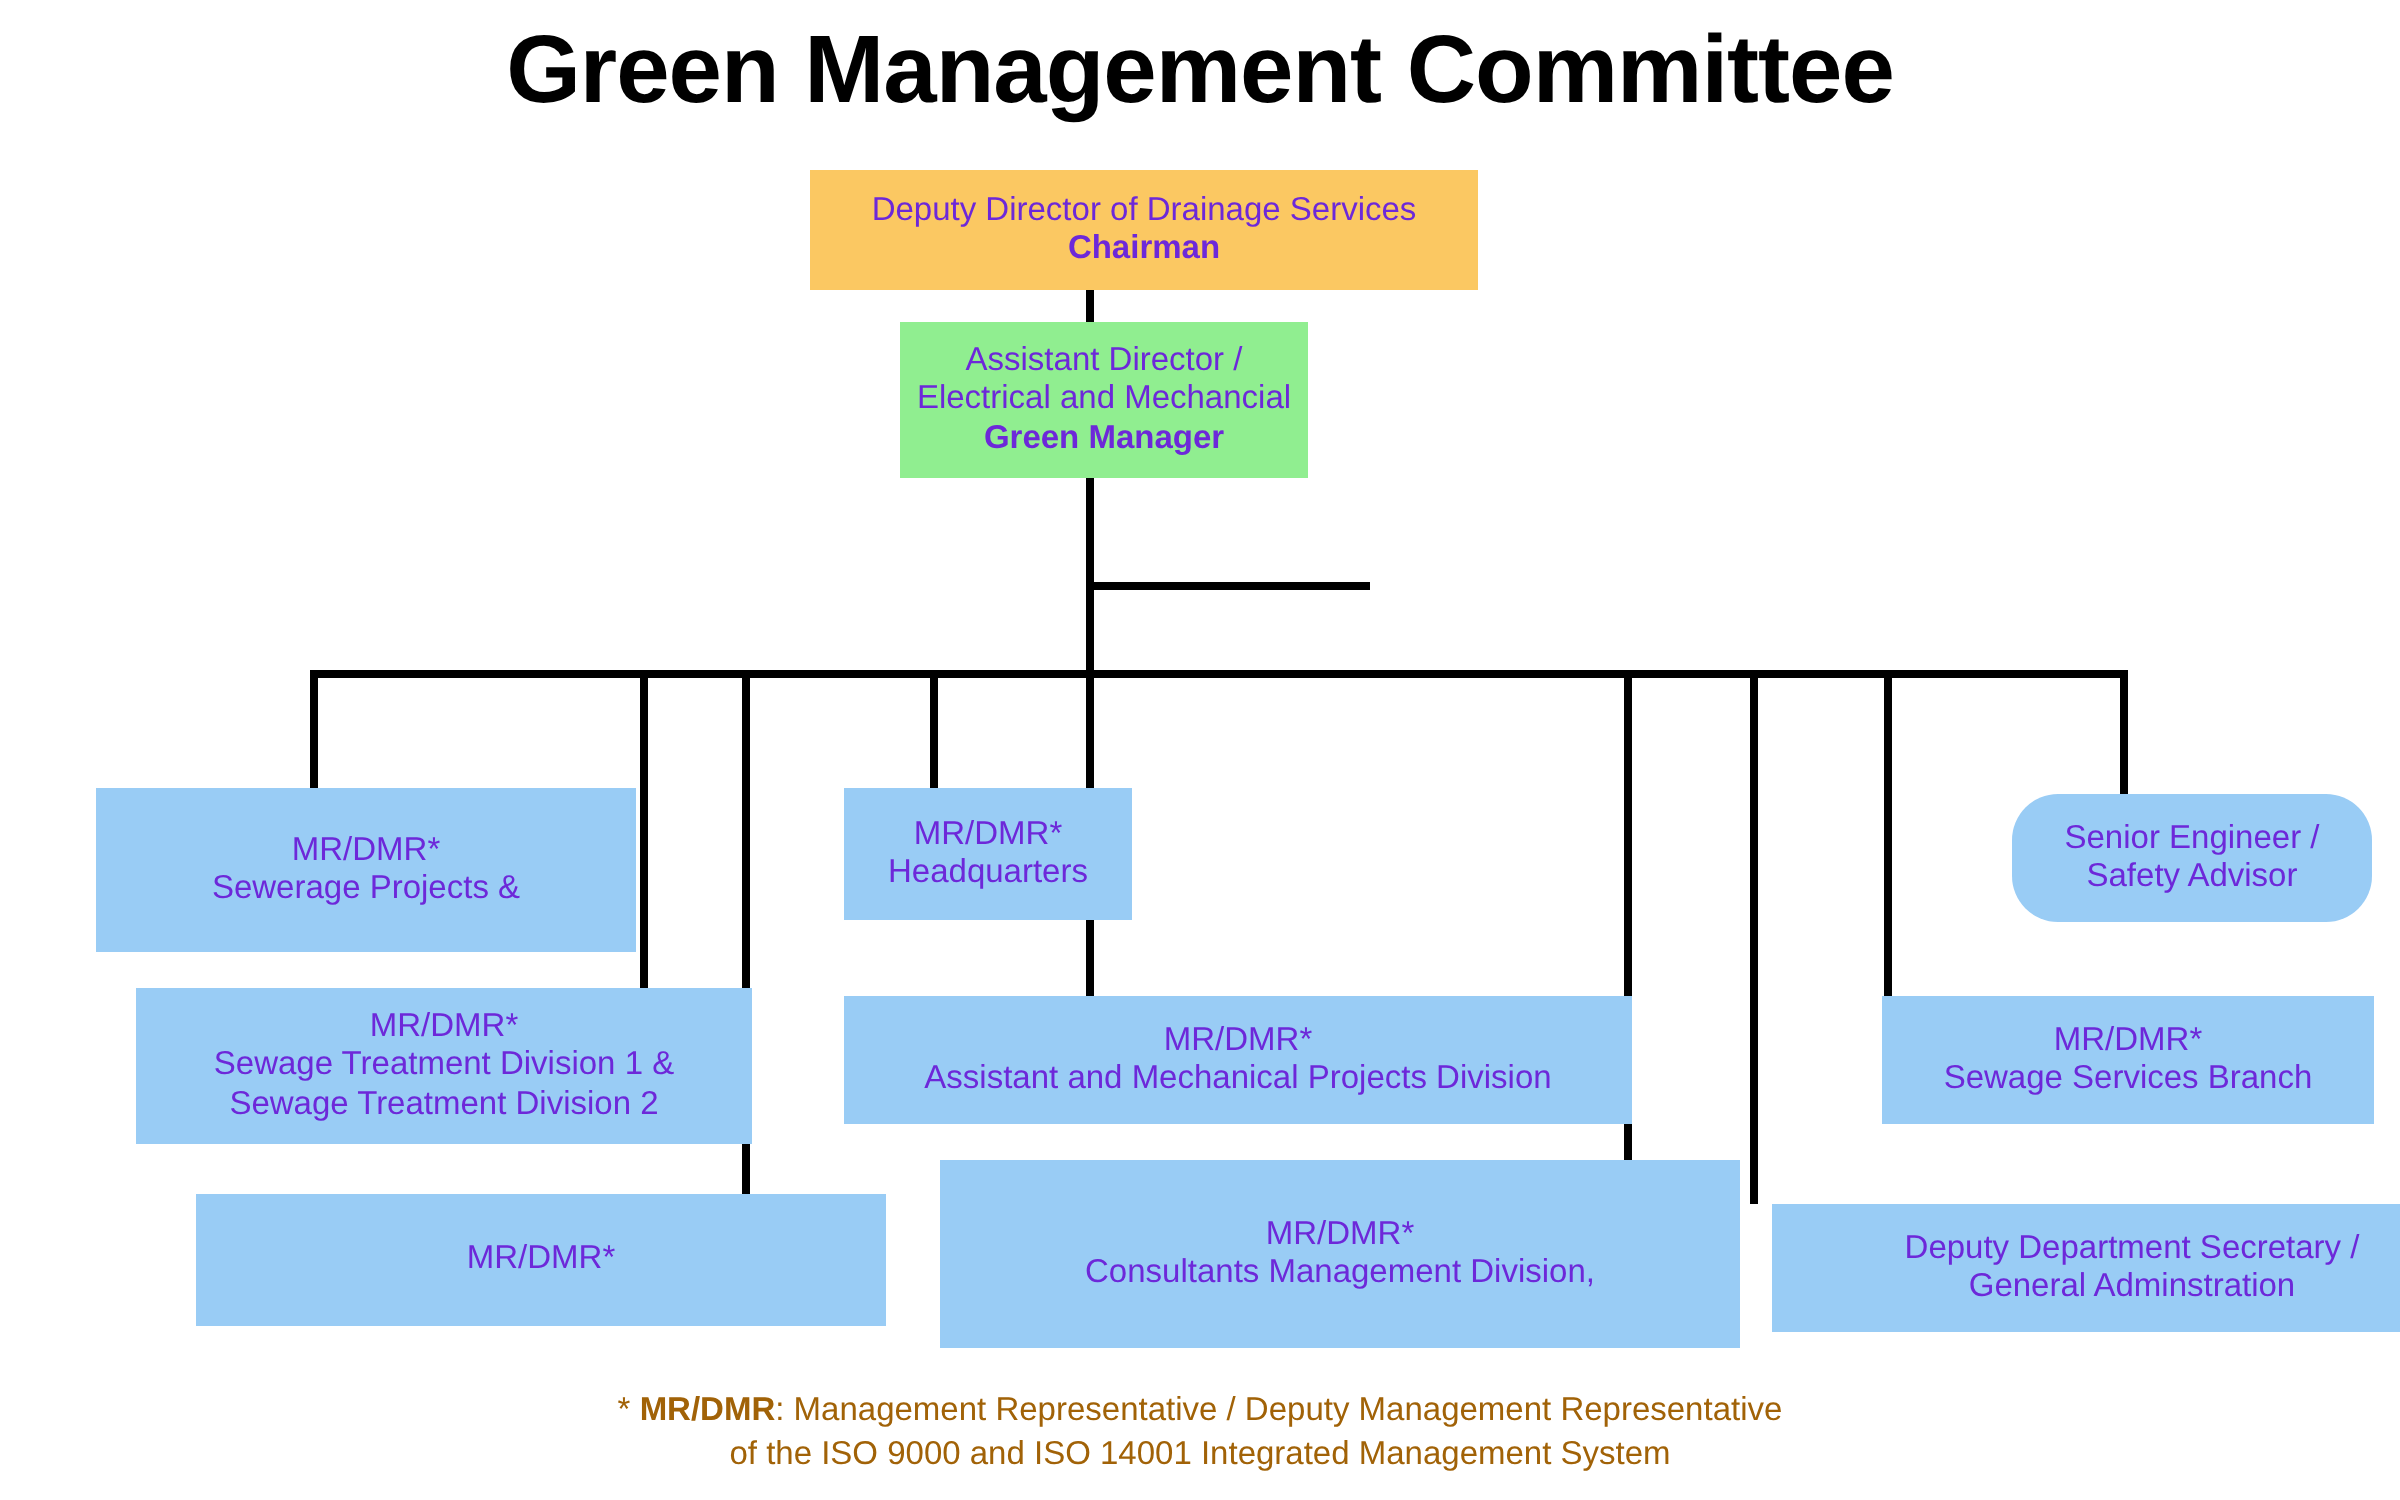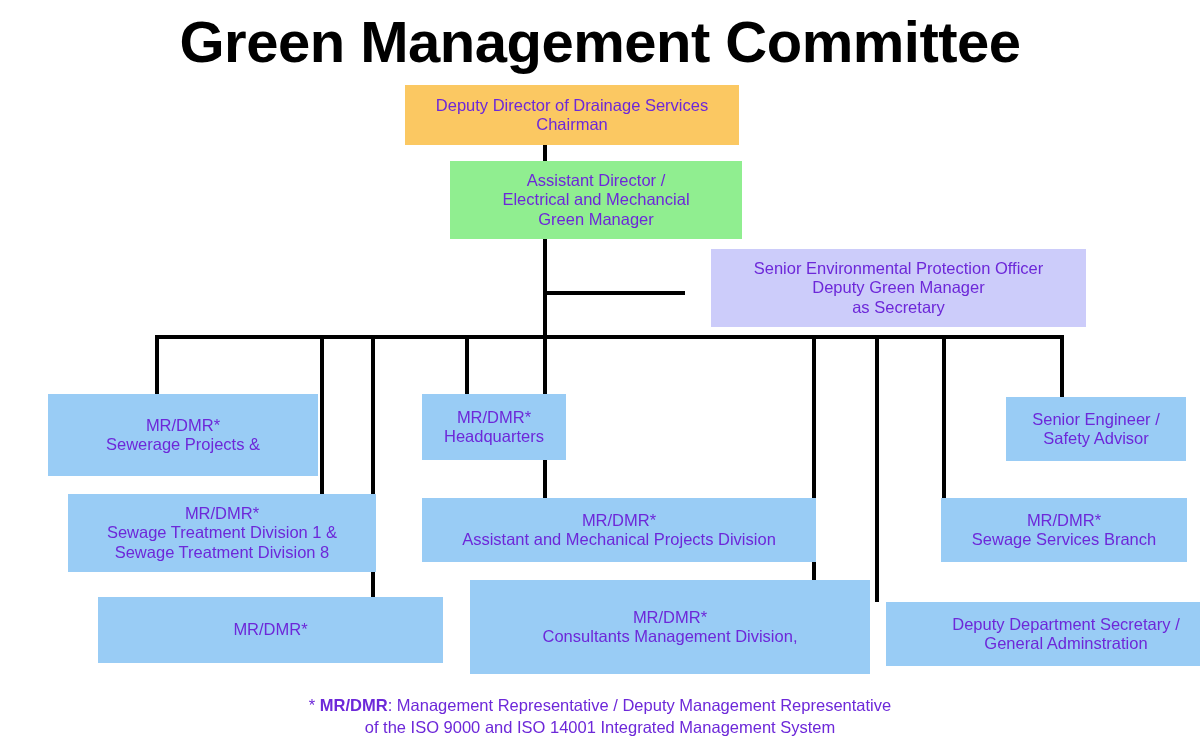--- a/index.html
+++ b/index.html
@@ -16,21 +16,21 @@
     overflow: hidden;
   }
 
   
   #chart-title {
     position: absolute;
     left: 0;
     top: 8px;
     width: 1200px;
     text-align: center;
-    font-size: 58px;
+    font-size: 48px;
     font-weight: bold;
     letter-spacing: -0.5px;
     color: #000000;
     font-family: "Liberation Sans", sans-serif;
   }
 
   
   .node {
     position: absolute;
     box-sizing: border-box;
@@ -40,41 +40,41 @@
     justify-content: center;
     text-align: center;
     color: #6d28d9;
     font-size: 16.5px;
     line-height: 1.18;
     padding: 2px 4px;
     z-index: 5;
     margin-left: 28px;
   }
   .node .ln { display: block; white-space: nowrap; }
-  .node .ln.b { font-weight: normal; }
+  .node .ln.b { font-weight: bold; }
 
   
   .conn {
     position: absolute;
     background: #000000;
     z-index: 2;
   }
   .vline { width: 4px; }
   .hline { height: 4px; }
 
   
   #footnote {
     position: absolute;
     left: 0;
     top: 694px;
     width: 1200px;
     text-align: center;
     font-size: 16.5px;
     line-height: 1.35;
-    color: #6d28d9;
+    color: #a16207;
   }
   #footnote .fn-line { display: block; }
   #footnote .star { font-weight: normal; }
   #footnote .abbr { font-weight: bold; }
 </style>
 </head>
 <body>
 
 <div id="canvas">
 
@@ -104,51 +104,46 @@
 
   <div class="conn vline" style="left:942px; top:335px; height:163px;"></div>
 
   <div class="conn vline" style="left:1060px; top:335px; height:62px;"></div>
 
   <div class="node" style="left:377px; top:85px; width:334px; height:60px; background:#FBC862;">
     <span class="ln">Deputy Director of Drainage Services</span>
     <span class="ln b">Chairman</span>
   </div>
 
-  <div class="node" style="left:422px; top:161px; width:292px; height:78px; background:#90EE90;">
+  <div class="node" style="left:422px; top:161px; width:204px; height:78px; background:#90EE90;">
     <span class="ln">Assistant Director /</span>
     <span class="ln">Electrical and Mechancial</span>
     <span class="ln b">Green Manager</span>
   </div>
 
-  <div class="node" style="left:683px; top:249px; width:375px; height:78px; background:#CCCCFA;">
-    <span class="ln">Senior Environmental Protection Officer</span>
-    <span class="ln">Deputy Green Manager</span>
-    <span class="ln b">as Secretary</span>
-  </div>
 
   <div class="node" style="left:20px; top:394px; width:270px; height:82px; background:#99CCF5;">
     <span class="ln">MR/DMR*</span>
     <span class="ln">Sewerage Projects &amp;</span>
   </div>
 
   <div class="node" style="left:394px; top:394px; width:144px; height:66px; background:#99CCF5;">
     <span class="ln">MR/DMR*</span>
     <span class="ln">Headquarters</span>
   </div>
 
-  <div class="node" style="left:978px; top:397px; width:180px; height:64px; background:#99CCF5;">
+  <div class="node" style="left:978px; top:397px; width:180px; height:64px; background:#99CCF5;border-radius:23px;">
     <span class="ln">Senior Engineer /</span>
     <span class="ln">Safety Advisor</span>
   </div>
 
   <div class="node" style="left:40px; top:494px; width:308px; height:78px; background:#99CCF5;">
     <span class="ln">MR/DMR*</span>
     <span class="ln">Sewage Treatment Division 1 &amp;</span>
-    <span class="ln">Sewage Treatment Division 8</span>
+    <span class="ln">Sewage Treatment Division 2</span>
   </div>
 
   <div class="node" style="left:394px; top:498px; width:394px; height:64px; background:#99CCF5;">
     <span class="ln">MR/DMR*</span>
     <span class="ln">Assistant and Mechanical Projects Division</span>
   </div>
 
   <div class="node" style="left:913px; top:498px; width:246px; height:64px; background:#99CCF5;">
     <span class="ln">MR/DMR*</span>
     <span class="ln">Sewage Services Branch</span>

